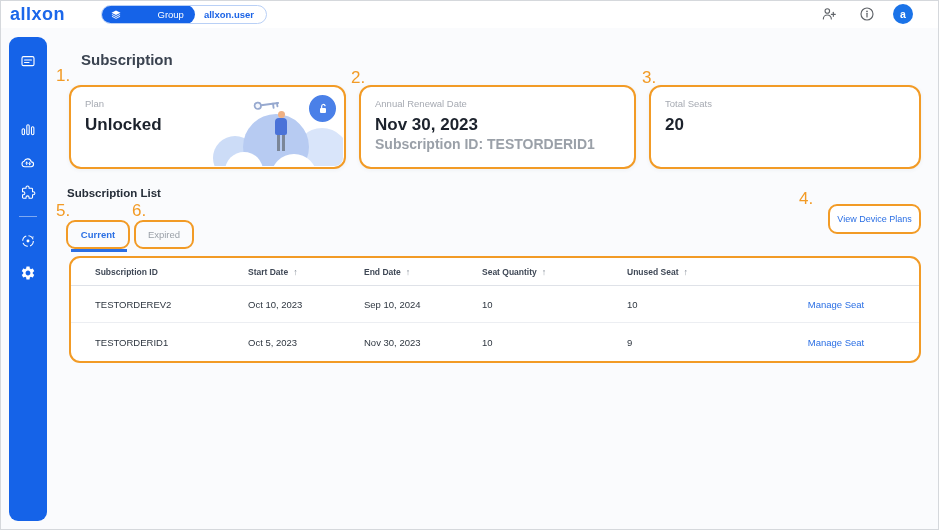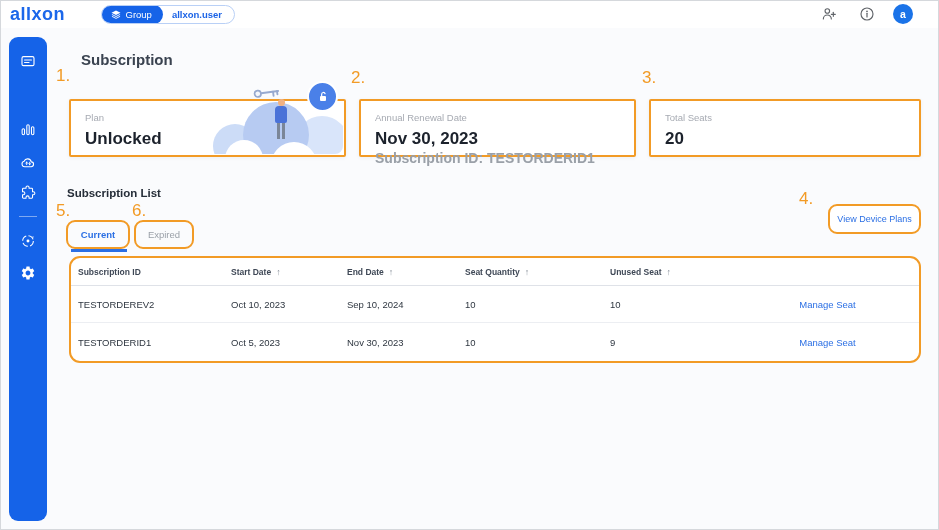--- a/index.html
+++ b/index.html
@@ -12,35 +12,35 @@
   }
   *{margin:0;padding:0;box-sizing:border-box;font-family:"Liberation Sans",sans-serif;}
   body{background:#e9ebee;}
   .screen{position:relative;width:939px;height:530px;background:#fafbfd;border:1px solid #d5d8dc;overflow:hidden;}
 
   
   .topbar{position:absolute;left:0;top:0;width:100%;height:27px;background:#ffffff;display:flex;align-items:center;}
   .logo{position:absolute;left:9px;top:3px;font-size:18px;font-weight:800;color:#1b67ea;letter-spacing:.5px;line-height:20px;}
   .group-pill{position:absolute;left:100px;top:4px;height:19px;border:1.5px solid #b9d0f6;border-radius:11px;display:flex;align-items:center;background:#fff;overflow:hidden;}
   .group-side{height:19px;background:var(--blue);border-radius:11px;display:flex;align-items:center;gap:4px;padding:0 11px 0 9px;margin:-1.5px 0 -1.5px -1.5px;}
-  .group-side span{color:#fff;font-size:9.5px;}
+  .group-side span{color:#fff;font-size:9.5px;margin-left:32px;}
   .user-side{padding:0 12px 0 9px;color:#1b63e6;font-size:9.5px;font-weight:700;}
   .top-icon{position:absolute;top:5px;width:16px;height:16px;}
   .avatar{position:absolute;left:892px;top:3px;width:20px;height:20px;border-radius:50%;background:#1a73e8;color:#fff;font-size:10.5px;font-weight:700;display:flex;align-items:center;justify-content:center;}
 
   
   .sidebar{position:absolute;left:8px;top:36px;width:38px;height:484px;background:var(--blue);border-radius:9px;}
   .nav-item{position:absolute;left:11px;width:16px;height:16px;cursor:pointer;}
   .nav-divider{position:absolute;left:10px;top:179px;width:18px;height:1px;background:rgba(255,255,255,.45);}
 
   
   .page-title{position:absolute;left:80px;top:50px;font-size:15px;font-weight:700;color:#3a4350;}
   .ann-num{position:absolute;color:var(--ann);font-size:17px;line-height:18px;}
 
-  .card{position:absolute;top:98px;height:58px;background:#fff;border:2px solid var(--ann);border-radius:2px;box-shadow:0 1px 4px rgba(40,60,110,.06);}
+  .card{position:absolute;top:84px;height:84px;background:#fff;border:2px solid var(--ann);border-radius:12px;box-shadow:0 1px 4px rgba(40,60,110,.06);}
   .card .label{position:absolute;left:14px;top:11px;font-size:9.5px;color:#a6aab2;}
   .card .value{position:absolute;left:14px;top:28px;font-size:17px;font-weight:700;color:#1c222c;}
   .card .subtext{position:absolute;left:14px;top:49px;font-size:14px;color:#9aa0a8;font-weight:bold;}
 
   
   .illus{position:absolute;right:1px;bottom:1px;width:132px;height:76px;overflow:hidden;border-radius:0 0 8px 0;}
   .cloud{position:absolute;border-radius:50%;}
   .c1{width:66px;height:66px;left:32px;top:24px;background:#b7cbf2;}
   .c2{width:44px;height:44px;left:2px;top:46px;background:#ccdcf7;}
   .c3{width:54px;height:54px;left:84px;top:38px;background:#d9e5fa;}
@@ -62,21 +62,21 @@
   .tab-expired{left:133px;width:60px;color:#9aa0a8;}
   .tab-indicator{position:absolute;left:70px;top:248px;width:56px;height:2.5px;background:var(--link);}
 
   
   .table-box{position:absolute;left:68px;top:255px;width:852px;height:107px;background:#fff;border:2px solid var(--ann);border-radius:11px;overflow:hidden;}
   .trow{display:grid;grid-template-columns:153px 116px 118px 145px 150px 1fr;align-items:center;}
   .thead{height:28px;border-bottom:1px solid #dfe2e8;}
   .thead .cell{font-size:8.5px;font-weight:700;color:#3f4856;}
   .tr1{height:37px;border-bottom:1px solid #eceef2;}
   .tr2{height:38px;}
-  .cell{padding-left:7px;font-size:9.5px;color:#2e3640;}
+  .cell{padding-left:24px;font-size:9.5px;color:#2e3640;}
   .cell-action{padding-right:24px;text-align:center;}
   .sort-arrow{color:#8a919c;font-size:9px;font-weight:400;margin-left:5px;}
   .link{color:var(--link);font-weight:500;cursor:pointer;font-size:9.5px;}
 </style>
 </head>
 <body>
 
 <div class="screen">
 
   <div class="topbar">

